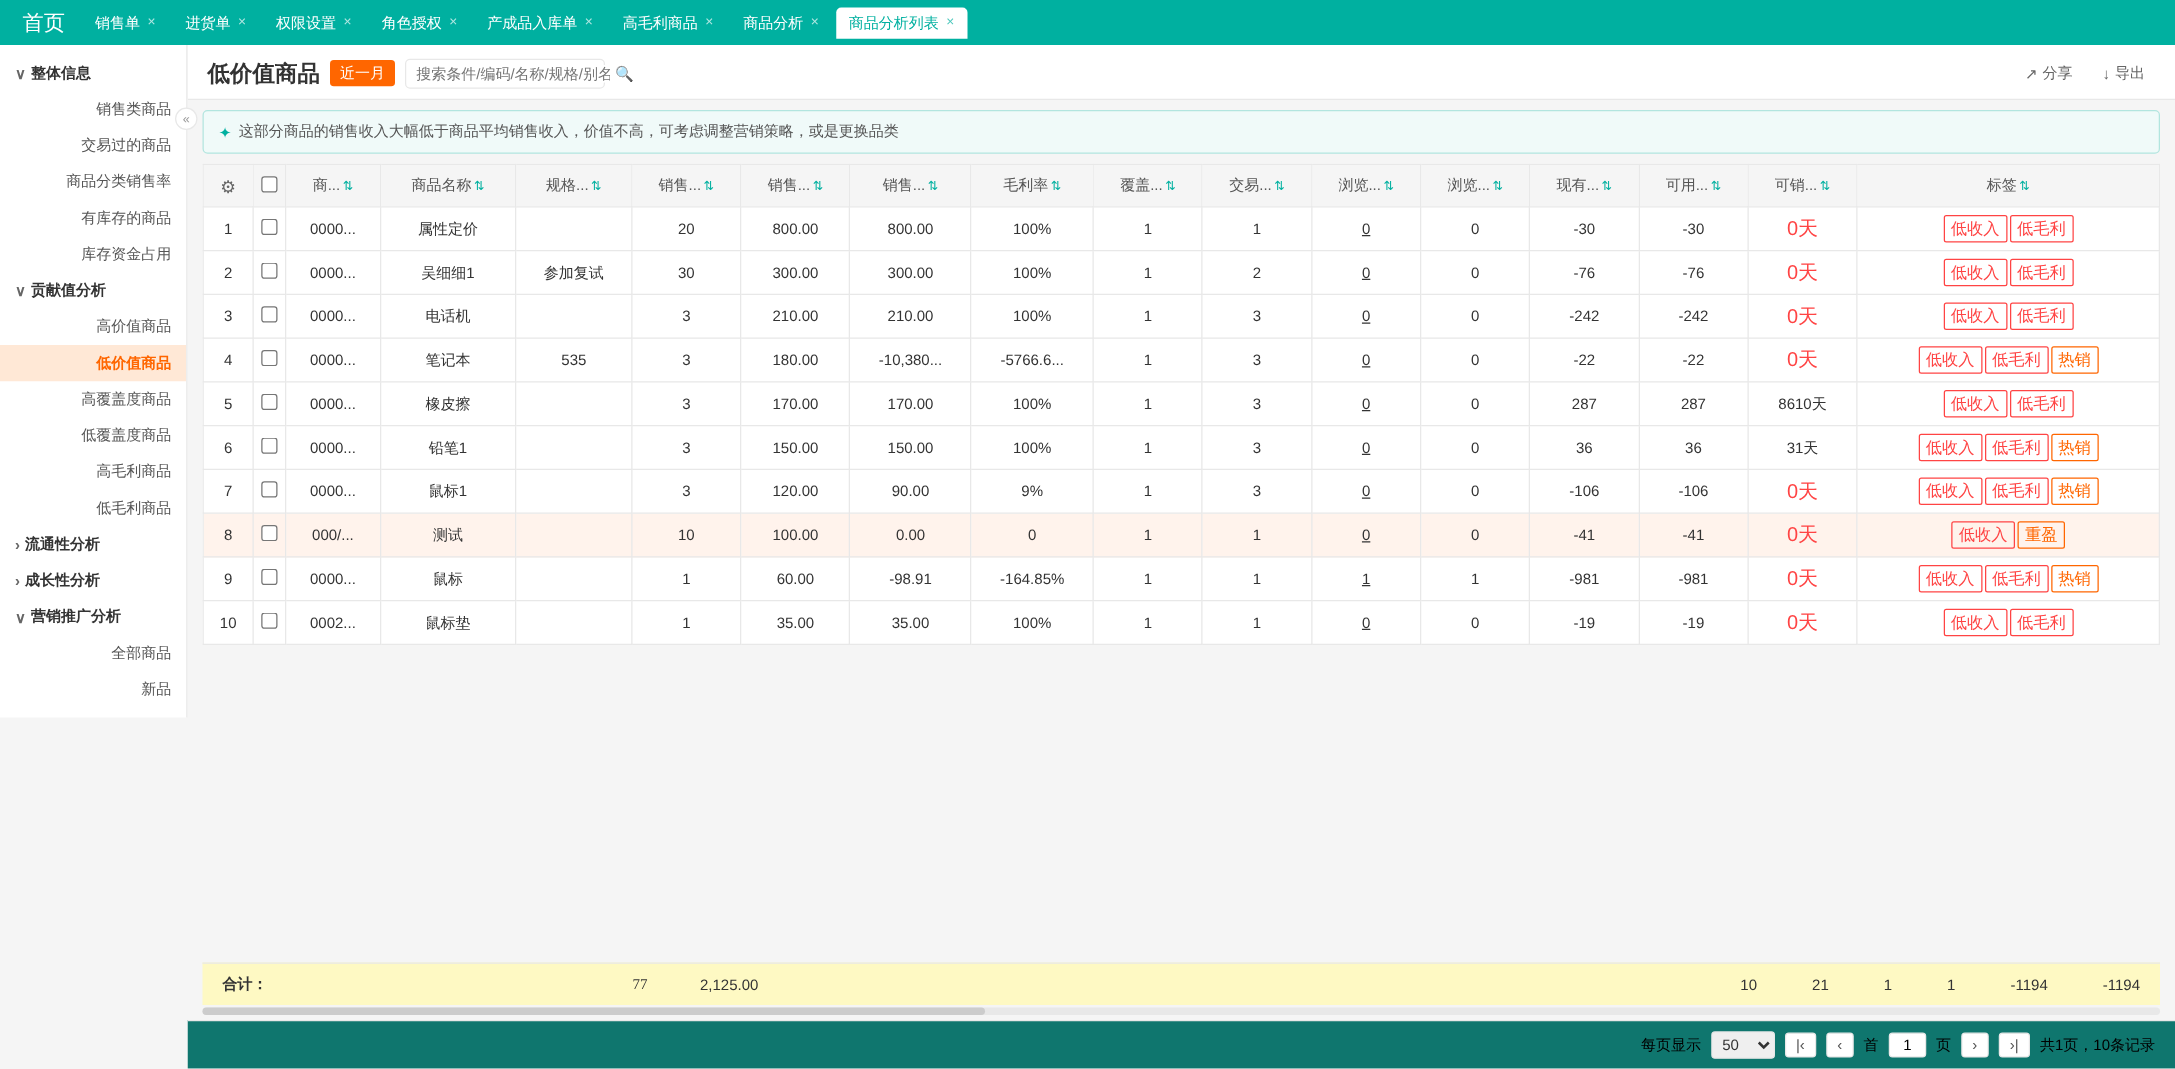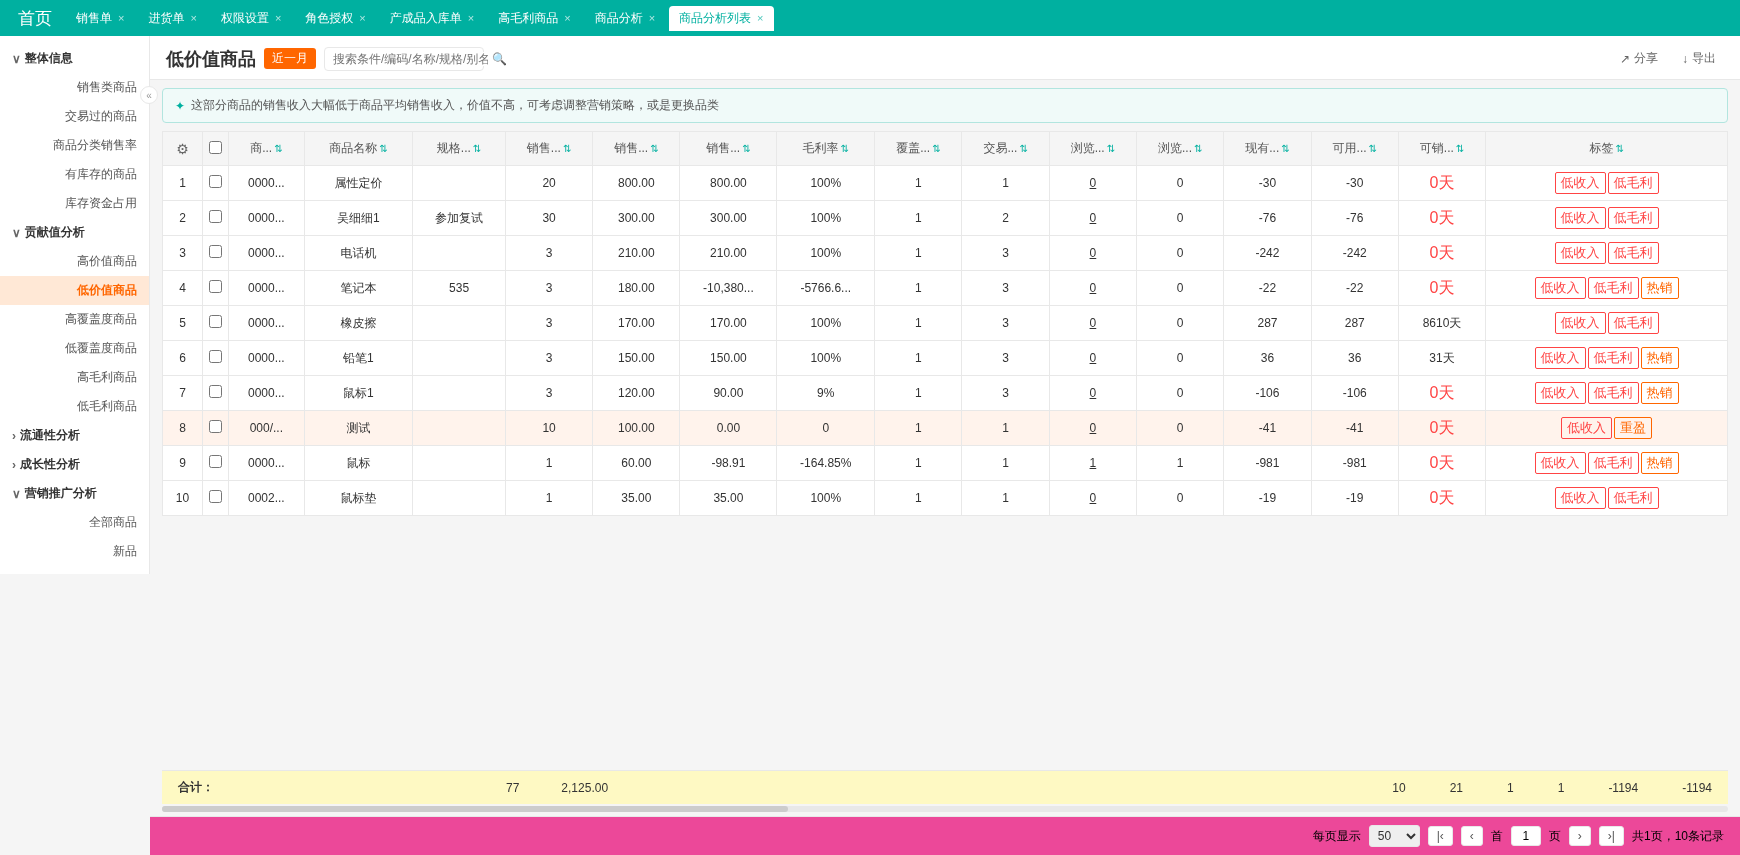--- a/index.html
+++ b/index.html
@@ -218,21 +218,21 @@
       align-items: center;
       gap: 12px;
       flex-shrink: 0;
       margin: 0 12px;
     }
     .footer-label { font-weight: bold; color: #333; margin-right: 8px; }
     .footer-val { color: #333; }
 
     
     .pagination-bar {
-      background: #ec4899;
+      background: #0f766e;
       border-top: 1px solid #e8e8e8;
       padding: 8px 16px;
       display: flex;
       align-items: center;
       justify-content: flex-end;
       gap: 8px;
       flex-shrink: 0;
     }
     .page-select {
       border: 1px solid #e8e8e8;
@@ -599,21 +599,21 @@
     <td><span class="tag-days">0天</span></td>
     <td><span class="tag-badge tag-red">低收入</span><span class="tag-badge tag-red">低毛利</span></td>
   </tr>
           </tbody>
       </table>
     </div>
 
     <div class="table-footer">
       <span class="footer-label">合计：</span>
       <span style="width:80px;"></span>
-      <span class="footer-val" style="margin-left:180px;">77</span>
+      <span class="footer-val" style="margin-left:180px;font-family:Liberation Serif, serif;">77</span>
       <span class="footer-val" style="margin-left:30px;">2,125.00</span>
       <span style="flex:1;"></span>
       <span class="footer-val">10</span>
       <span style="width:20px;"></span>
       <span class="footer-val">21</span>
       <span style="width:20px;"></span>
       <span class="footer-val">1</span>
       <span style="width:20px;"></span>
       <span class="footer-val">1</span>
       <span style="width:20px;"></span>

